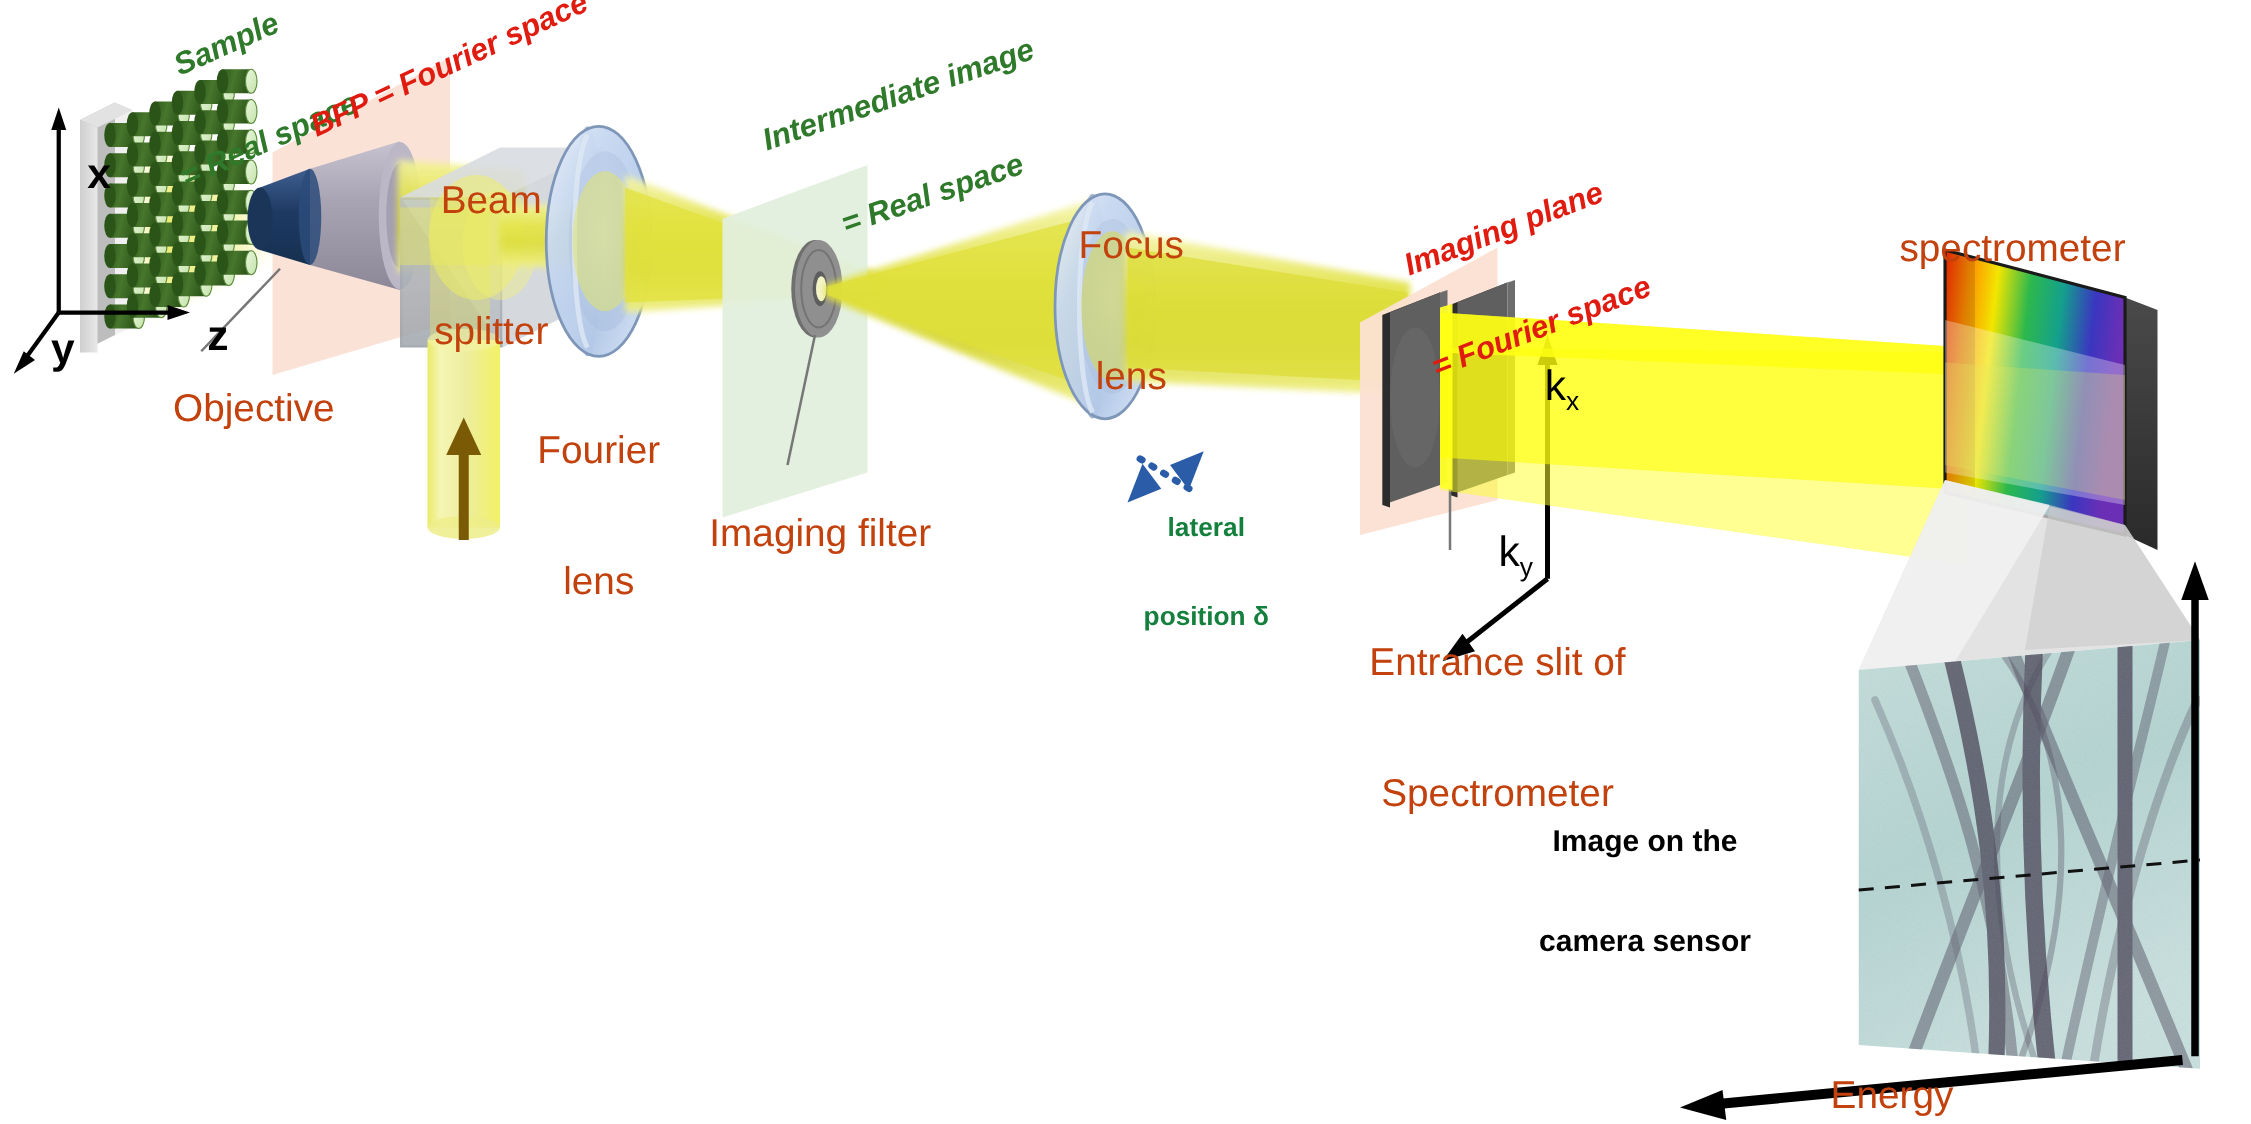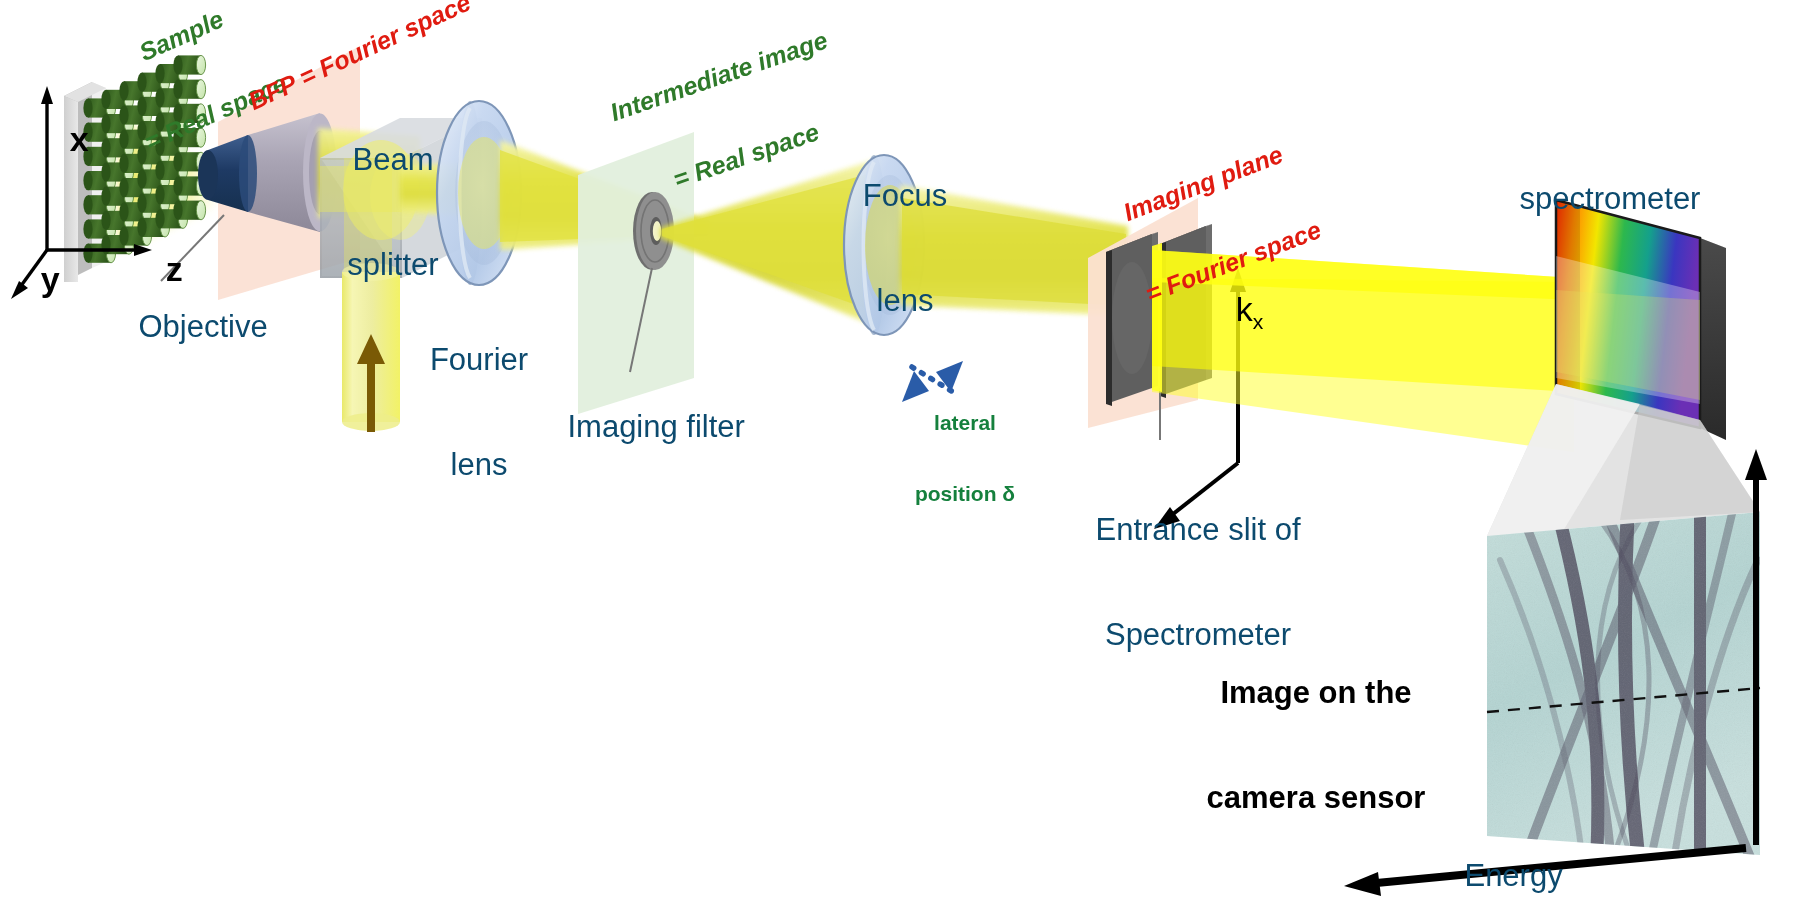--- a/index.html
+++ b/index.html
@@ -24,26 +24,26 @@
     top: 0;
     width: 1801px;
     height: 899px;
   }
   .lbl {
     position: absolute;
     white-space: pre;
     line-height: 1.12;
     color: #000000;
   }
-  .lbl-black   { color: #0c4a6e; font-size: 31px; }
+  .lbl-black   { color: #c2410c; font-size: 31px; }
   .lbl-green   { color: #2f7a2a; font-size: 25px; font-style: italic; font-weight: bold; }
   .lbl-red     { color: #e01b10; font-size: 25px; font-style: italic; font-weight: bold; }
   .lbl-blue    { color: #15803d; font-size: 21px; font-weight: bold; }
   .lbl-olive   { color: #7a5a05; font-size: 31px; }
-  .lbl-bold    { color: #000000; font-size: 31px; font-weight: bold; }
+  .lbl-bold    { color: #000000; font-size: 24px; font-weight: bold; }
   .axis-lbl    { color: #000000; font-size: 34px; font-weight: normal; }
   .axis-lbl sub { font-size: 0.62em; }
   .ctr { text-align: center; }
 </style>
 </head>
 <body>
 
 <div id="stage">
 
   <svg class="layer" viewBox="0 0 1801 899">
@@ -561,20 +561,23 @@
 
   <div class="lbl lbl-red ctr" style="left:1078px; top:156px; width:214px; transform:rotate(-21deg); transform-origin:left top;">
     <div>Imaging plane</div>
     <div>= Fourier space</div>
   </div>
 
   <div class="lbl axis-lbl" style="left:1198px; top:252px;">
     <span>k</span><sub>x</sub>
   </div>
 
+  <div class="lbl axis-lbl" style="left:1161px; top:385px;">
+    <span>k</span><sub>y</sub>
+  </div>
 
   <div class="lbl lbl-black ctr" style="left:1053px; top:444px; width:290px;">
     <div>Entrance slit of</div>
     <div>Spectrometer</div>
   </div>
 
   <div class="lbl lbl-black ctr" style="left:1425px; top:113px; width:370px;">
     <div>spectrometer</div>
   </div>
 

